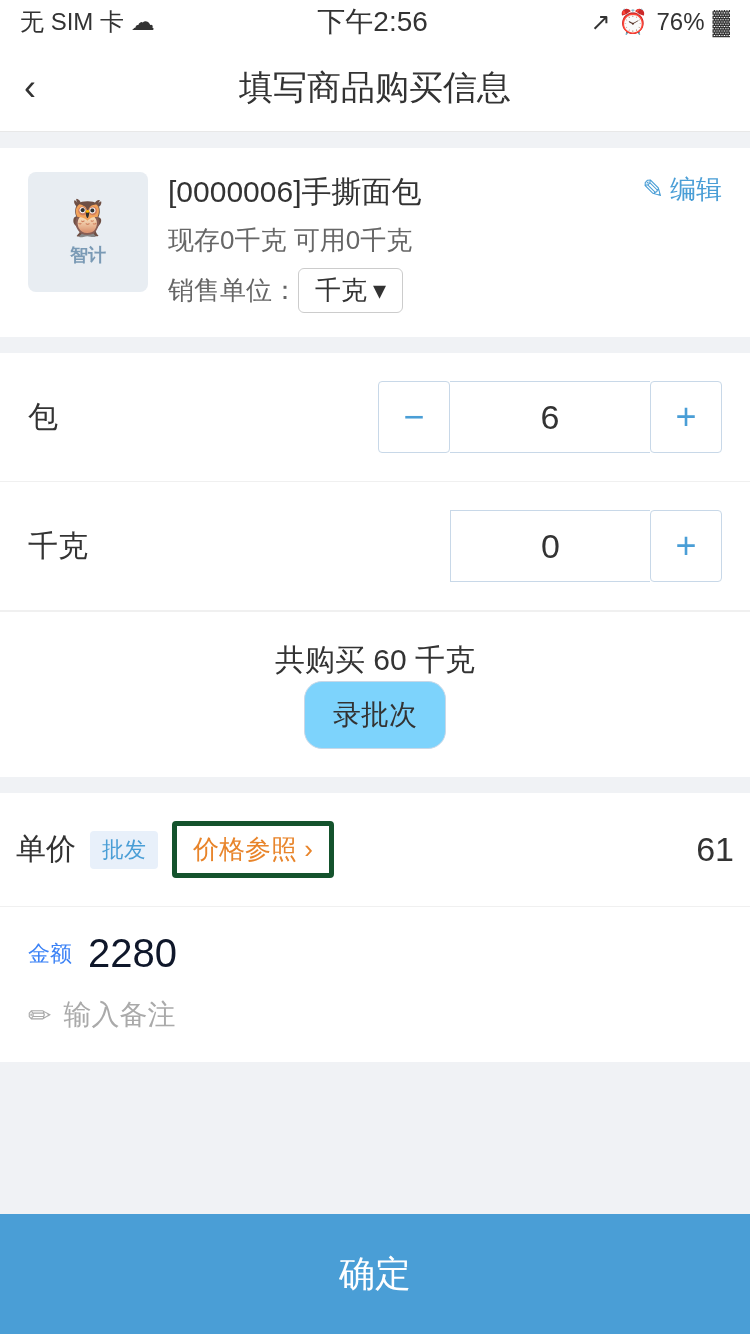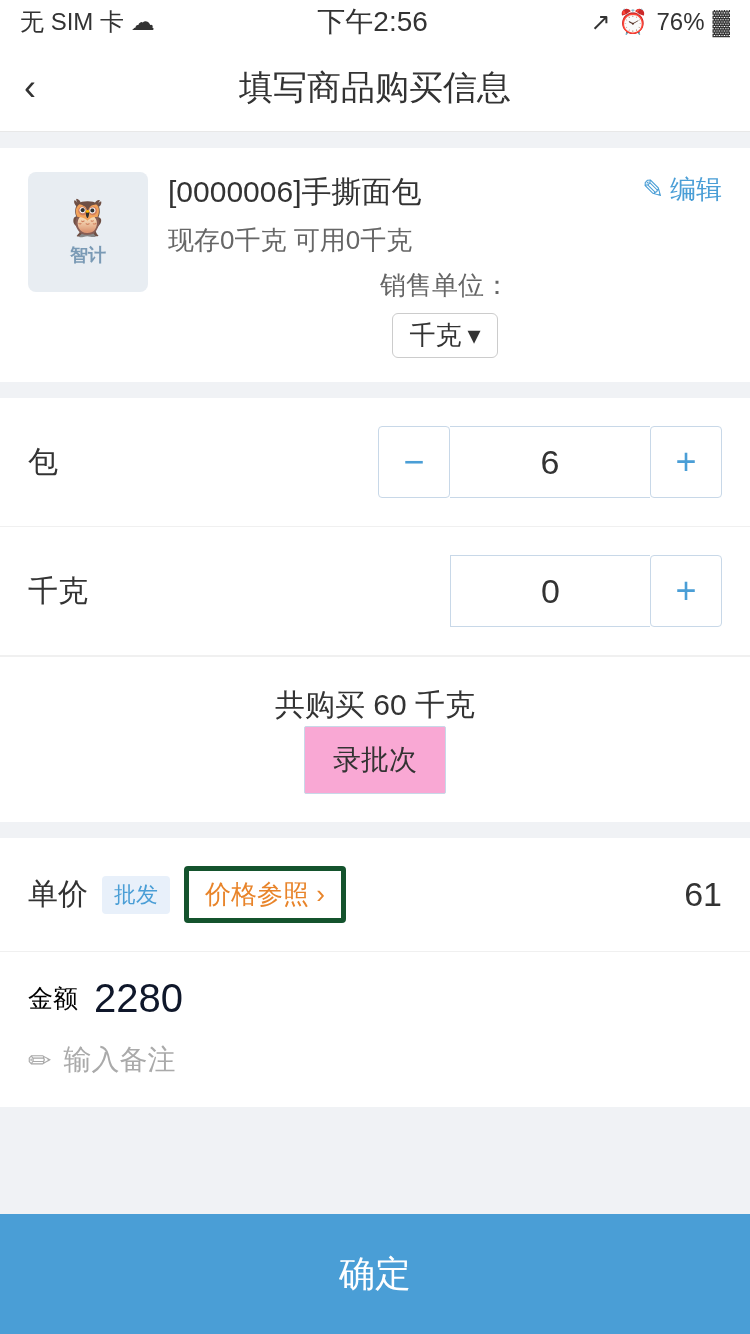--- a/index.html
+++ b/index.html
@@ -98,24 +98,22 @@
       margin-bottom: 10px;
     }
     .product-stock {
       font-size: 26px;
       color: #666;
       margin-bottom: 10px;
     }
     .product-unit-row {
       display: flex;
       align-items: center;
-      gap: 10px;
       font-size: 26px;
       color: #666;
-      flex-direction: column;
     }
     .unit-selector {
       border: 1px solid #ccc;
       border-radius: 6px;
       padding: 4px 16px;
       font-size: 26px;
       color: #333;
       display: flex;
       align-items: center;
       gap: 6px;
@@ -197,38 +195,38 @@
       padding: 28px 28px;
       border-top: 1px solid #f0f0f0;
       flex-direction: column;
     }
     .summary-text {
       font-size: 30px;
       color: #333;
     }
     .record-batch-btn {
       border: 1px solid #c8d8e8;
-      border-radius: 2px;
+      border-radius: 18px;
       padding: 14px 28px;
       font-size: 28px;
       color: #333;
-      background: #f9a8d4;
+      background: #7dd3fc;
       cursor: pointer;
     }
 
     
     .price-section {
       background: #fff;
       margin-top: 16px;
     }
     .price-row {
       display: flex;
       align-items: center;
       justify-content: space-between;
-      padding: 28px 28px;
+      padding: 28px 16px;
       border-bottom: 1px solid #f0f0f0;
       text-align: right;
     }
     .price-label-group {
       display: flex;
       align-items: center;
       gap: 14px;
     }
     .price-label {
       font-size: 30px;
@@ -258,22 +256,22 @@
       color: #333;
       font-weight: 500;
     }
     .amount-row {
       display: flex;
       align-items: center;
       gap: 16px;
       margin-bottom: 20px;
     }
     .amount-label {
-      font-size: 25px;
-      color: #000000;
+      font-size: 22px;
+      color: #3b82f6;
     }
     .amount-value {
       font-size: 40px;
       color: #0f172a;
       font-weight: 500;
     }
     .remark-row {
       display: flex;
       align-items: center;
       gap: 12px;

